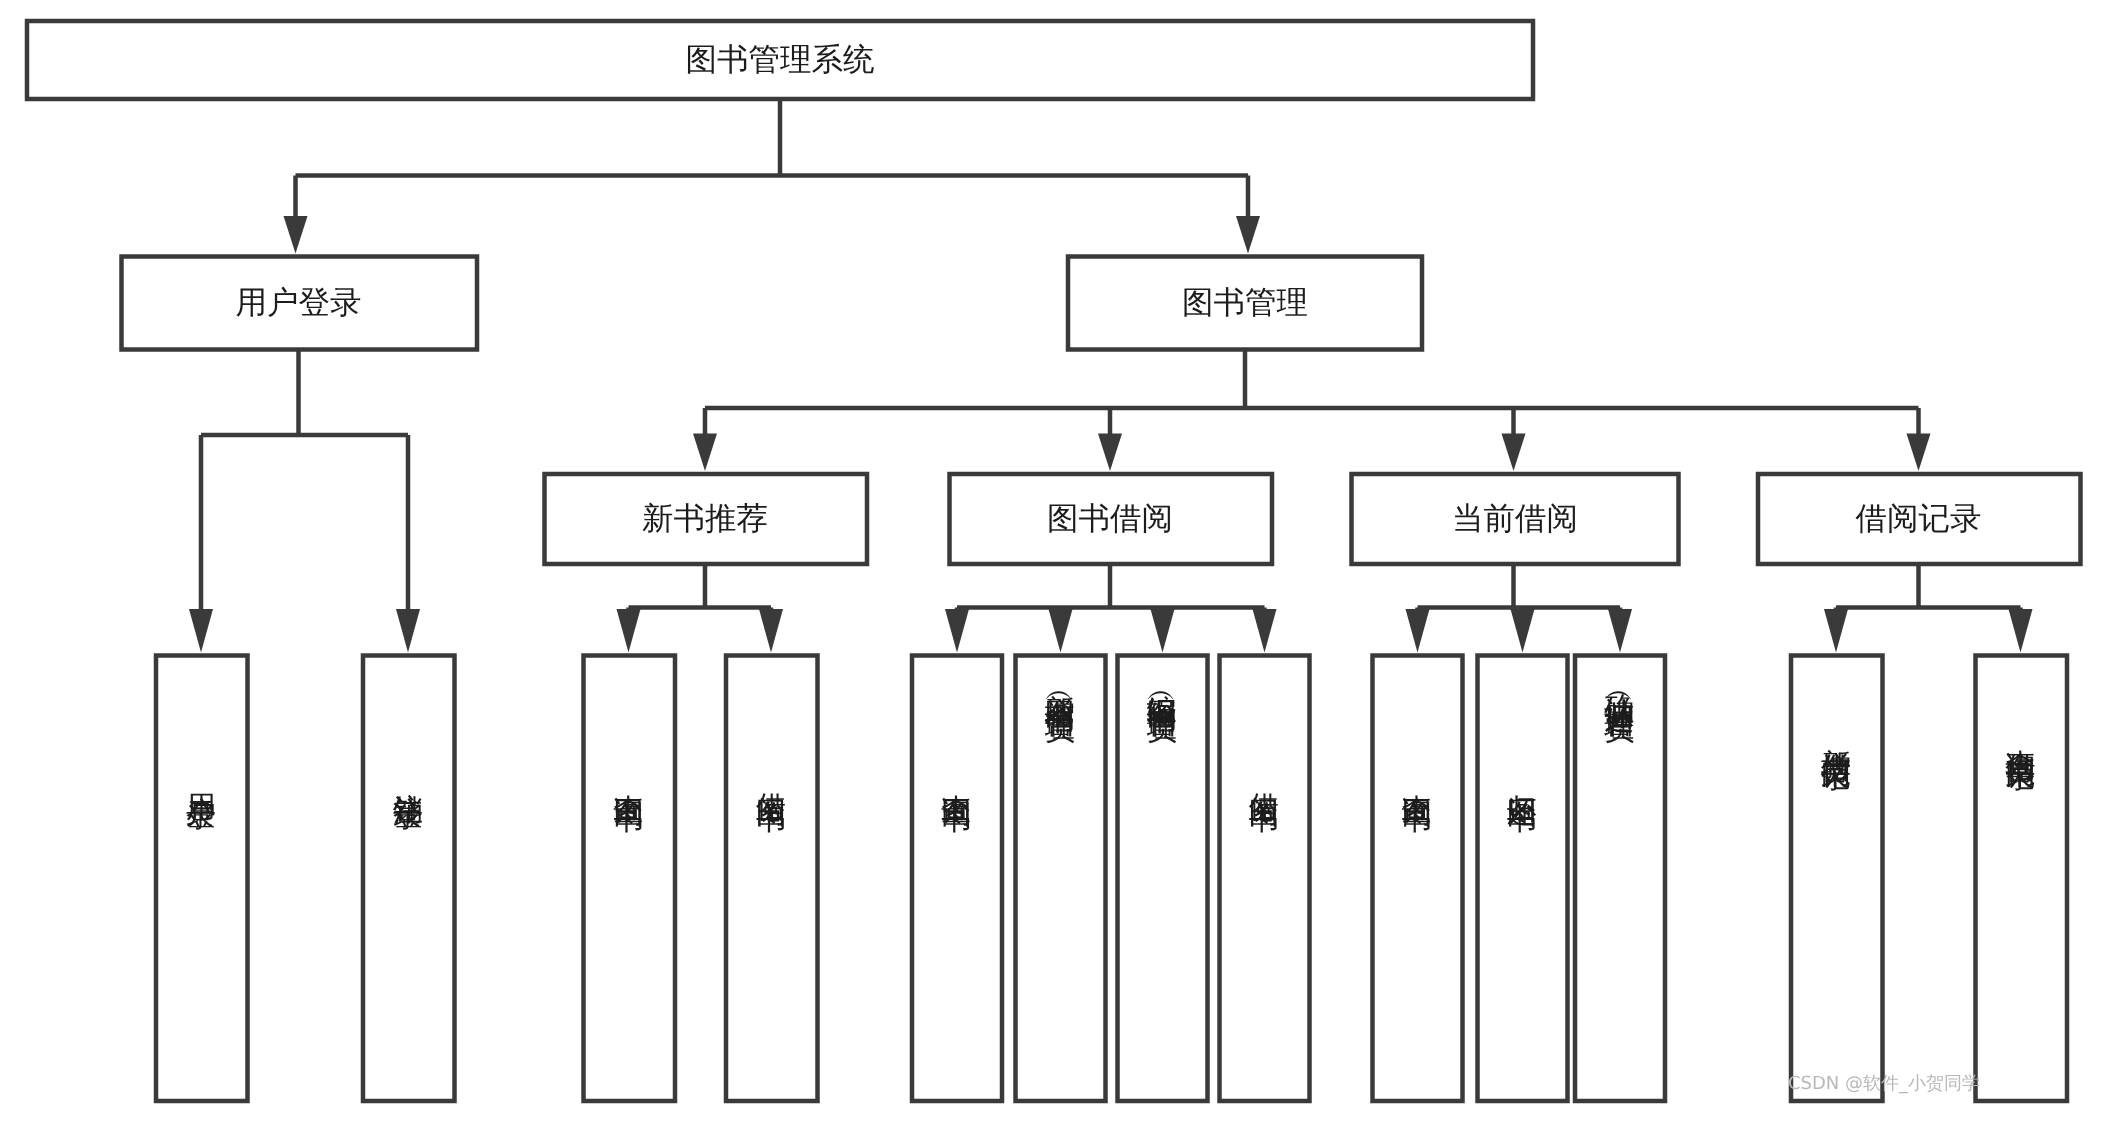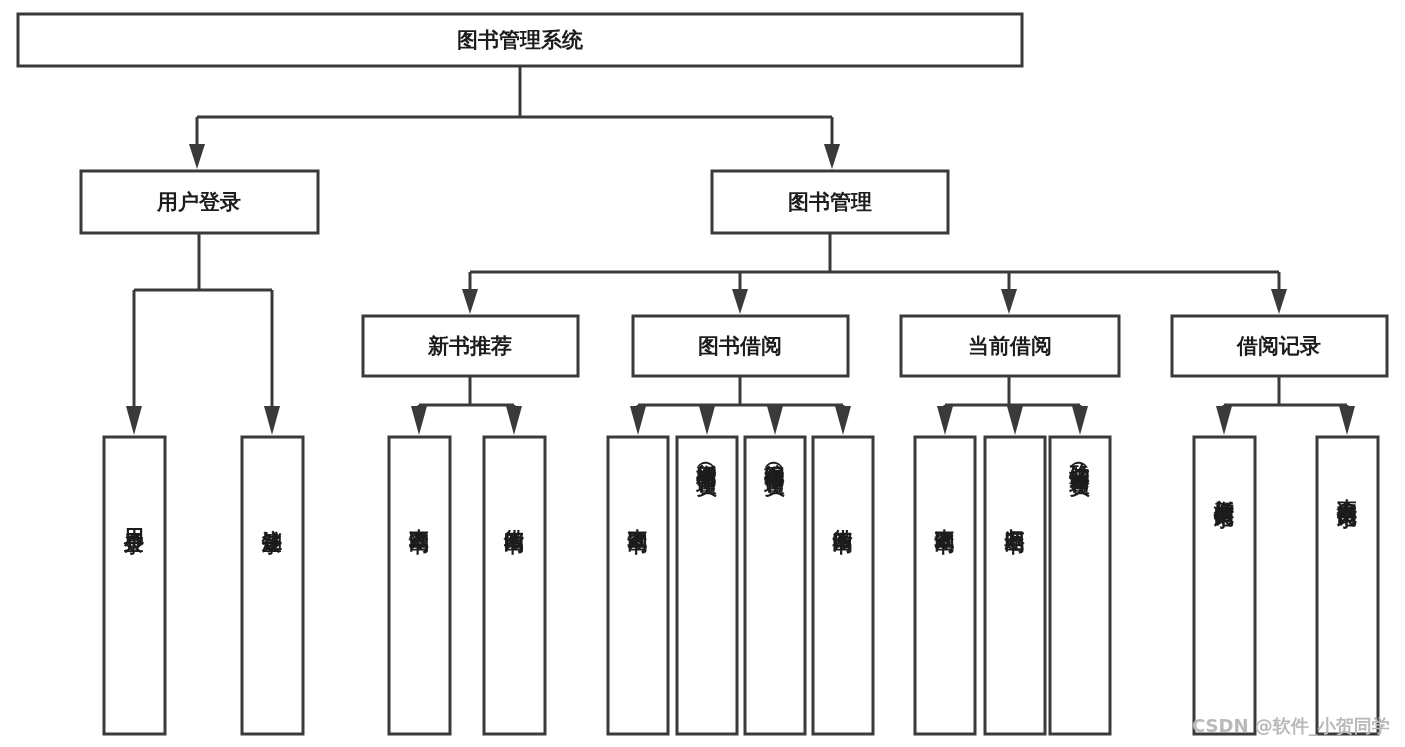--- a/index.html
+++ b/index.html
@@ -11,21 +11,20 @@
     width: 1405px;
     height: 747px;
     font-family: "DejaVu Sans", "Liberation Sans", sans-serif;
     overflow: hidden;
     position: relative;
   }
   #diagram-root {
     position: relative;
     width: 1405px;
     height: 683px;
-    font-weight: bold;
   }
   svg#tree-svg {
     position: absolute;
     left: 0;
     top: 0;
     width: 1405px;
     height: 747px;
     display: block;
   }
   .node-box {
@@ -66,21 +65,21 @@
     line-height: 1;
     color: #1c1c1c;
     letter-spacing: 2px;
     white-space: nowrap;
   }
   .watermark {
     position: absolute;
     left: 1192px;
     top: 714px;
     font-family: "DejaVu Sans", "Liberation Sans", sans-serif;
-    font-size: 18px;
+    font-size: 12px;
     color: #b9b9b9;
     white-space: nowrap;
     pointer-events: none;
   }
 </style>
 </head>
 <body>
 
 <div id="diagram-root">
 

